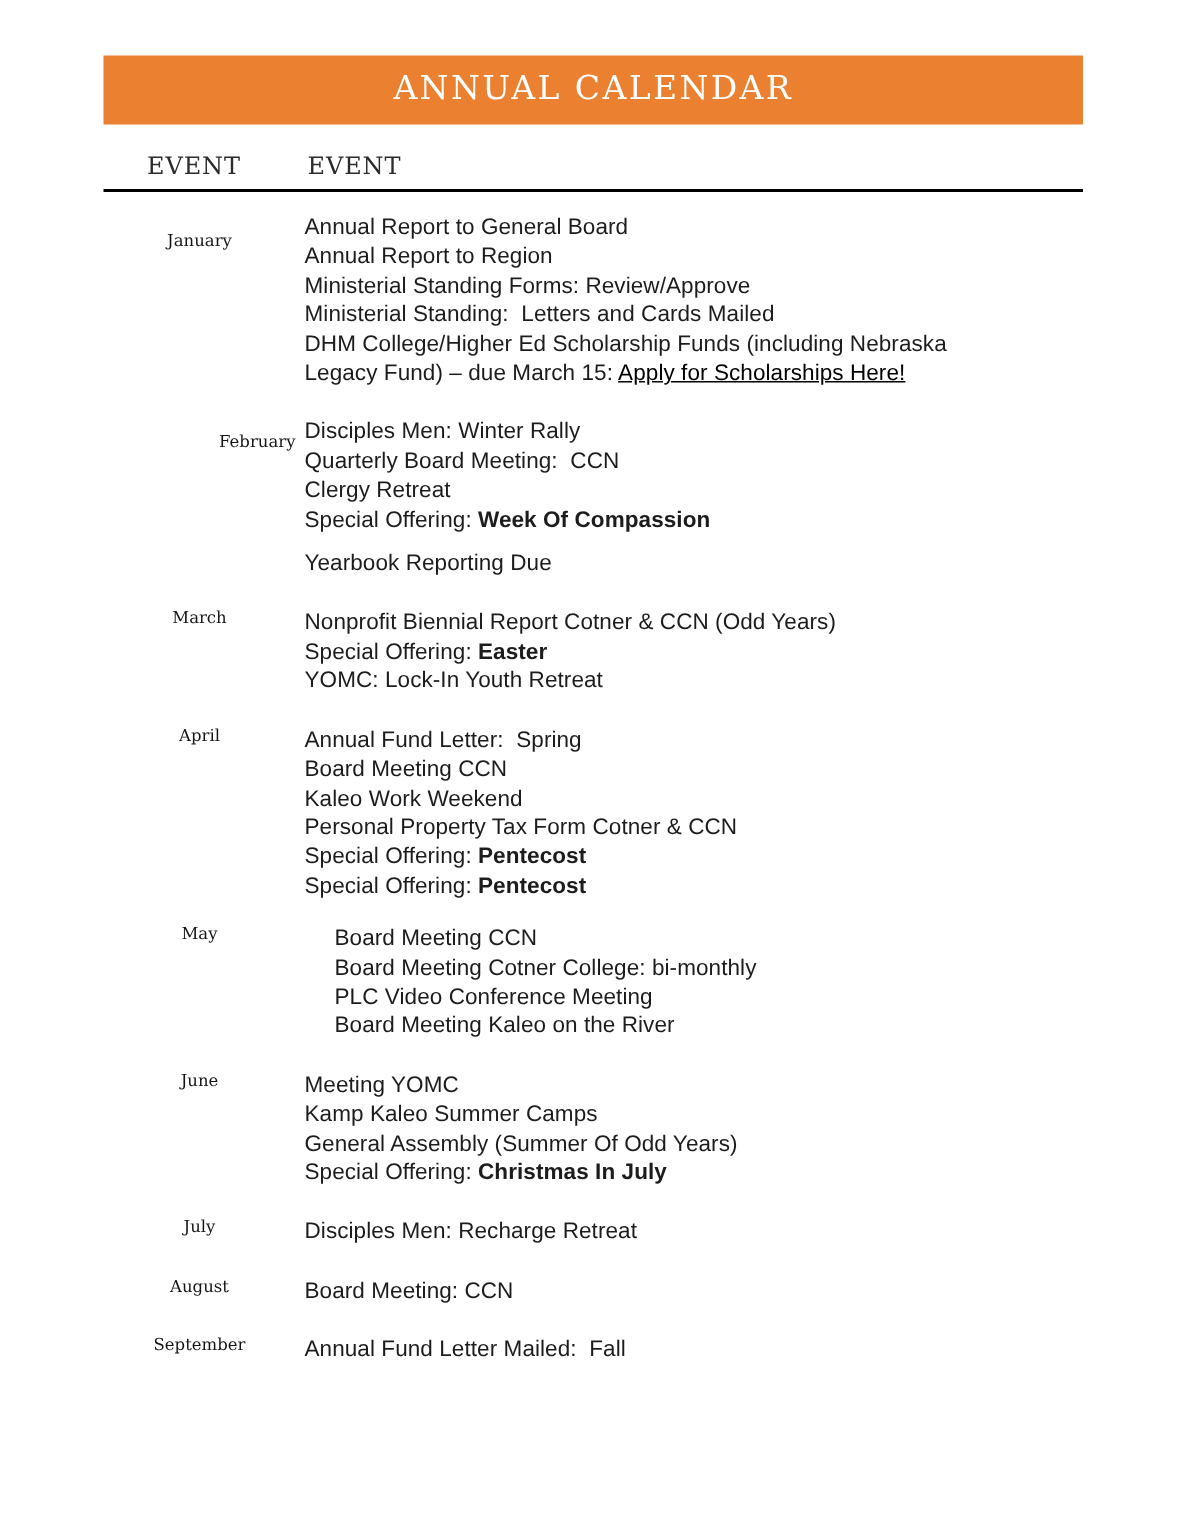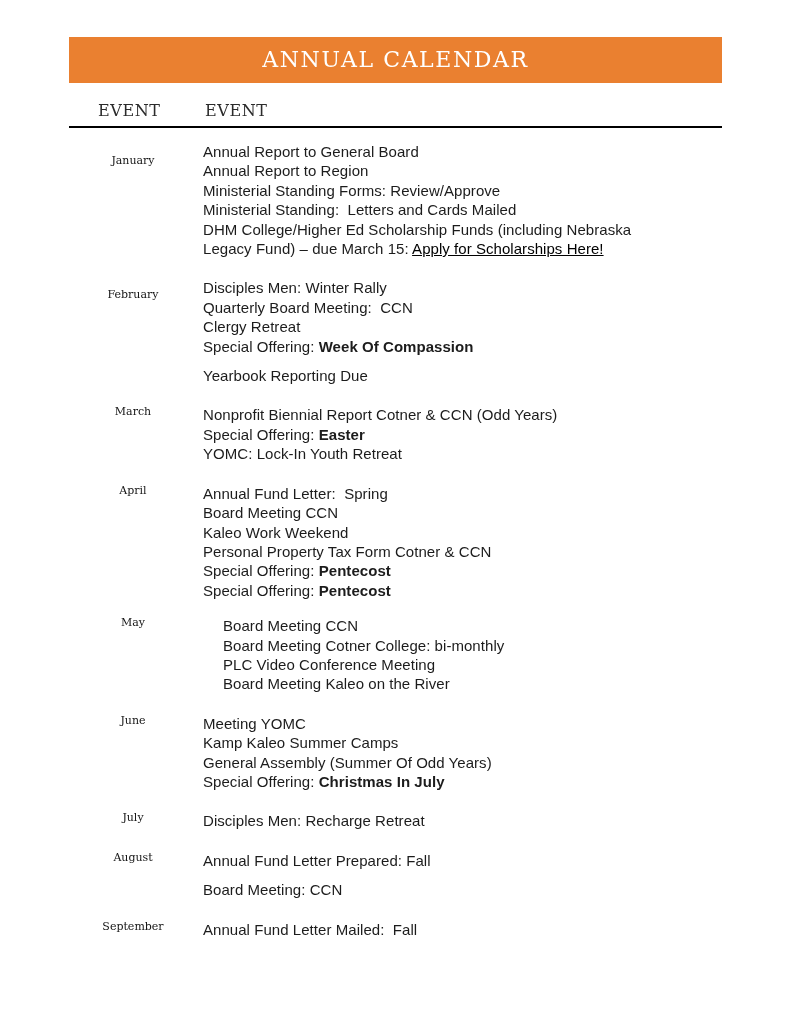--- a/index.html
+++ b/index.html
@@ -149,21 +149,21 @@
         <ul class="event-list">
           <li class="event-item"><span>Annual Report to General Board</span></li>
           <li class="event-item"><span>Annual Report to Region</span></li>
           <li class="event-item"><span>Ministerial Standing Forms: Review/Approve</span></li>
           <li class="event-item"><span>Ministerial Standing:  Letters and Cards Mailed</span></li>
           <li class="event-item"><span>DHM College/Higher Ed Scholarship Funds (including Nebraska</span></li>
           <li class="event-item"><span>Legacy Fund) – due March 15: </span><span class="link">Apply for Scholarships Here!</span></li>
         </ul>
       </div>
       <div class="month-row" style="margin-top: 20px;">
-        <div class="month-label" style="top: 10px;">February</div>
+        <div class="month-label" style="top: 10px; text-align: right;">February</div>
         <ul class="event-list">
           <li class="event-item"><span>Disciples Men: Winter Rally</span></li>
           <li class="event-item"><span>Quarterly Board Meeting:  CCN</span></li>
           <li class="event-item"><span>Clergy Retreat</span></li>
           <li class="event-item"><span>Special Offering: </span><span class="bold">Week Of Compassion</span></li>
           <li class="event-item gap-before"><span>Yearbook Reporting Due</span></li>
         </ul>
       </div>
       <div class="month-row" style="margin-top: 20px;">
         <div class="month-label" style="top: 0px;">March</div>
@@ -204,21 +204,20 @@
       </div>
       <div class="month-row" style="margin-top: 20px;">
         <div class="month-label" style="top: 0px;">July</div>
         <ul class="event-list">
           <li class="event-item"><span>Disciples Men: Recharge Retreat</span></li>
         </ul>
       </div>
       <div class="month-row" style="margin-top: 20px;">
         <div class="month-label" style="top: 0px;">August</div>
         <ul class="event-list">
-          <li class="event-item"><span>Annual Fund Letter Prepared: Fall</span></li>
           <li class="event-item gap-before"><span>Board Meeting: CCN</span></li>
         </ul>
       </div>
       <div class="month-row" style="margin-top: 20px;">
         <div class="month-label" style="top: 0px;">September</div>
         <ul class="event-list">
           <li class="event-item"><span>Annual Fund Letter Mailed:  Fall</span></li>
         </ul>
       </div>
     </div>

